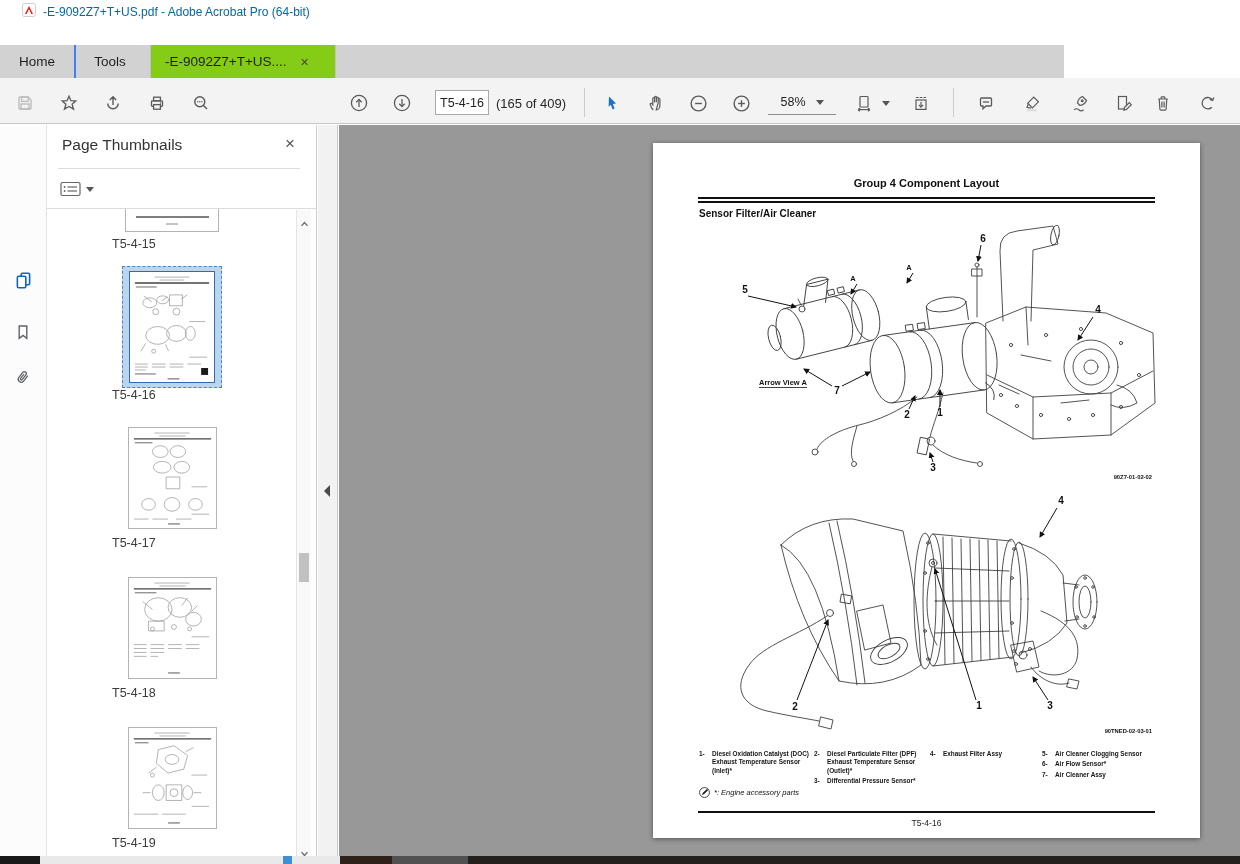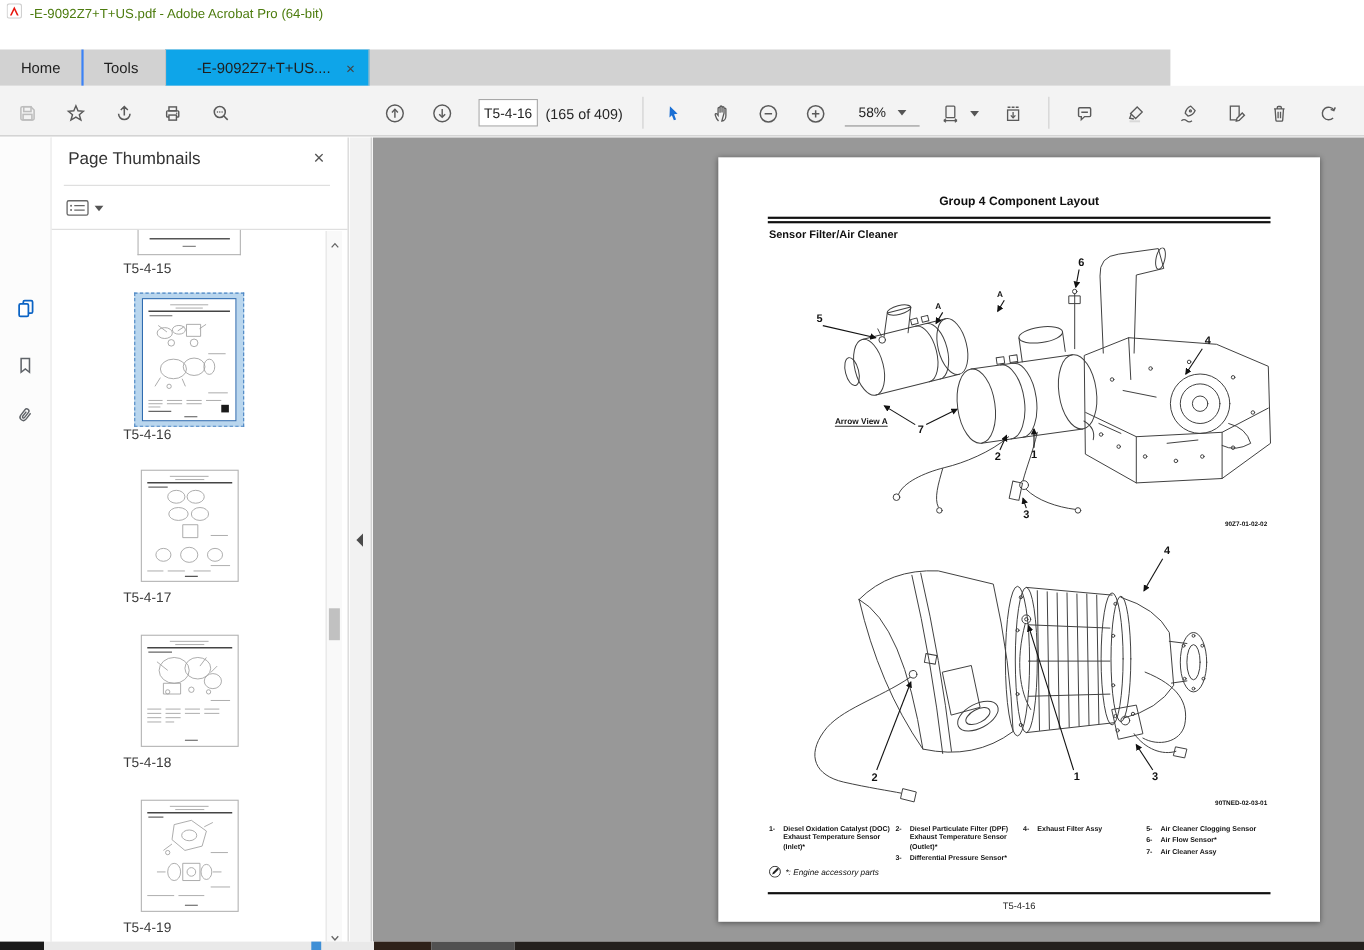--- a/index.html
+++ b/index.html
@@ -2,31 +2,31 @@
 <html><head>
 <meta charset="utf-8">
 <style>
   * { margin:0; padding:0; box-sizing:border-box; }
   html,body { width:1240px; height:864px; overflow:hidden; }
   body { font-family:"Liberation Sans",sans-serif; background:#fff; }
   #app { position:relative; width:1240px; height:864px; background:#fff; overflow:hidden; }
 
   
   .titlebar { position:absolute; top:0; left:0; width:1240px; height:23px; background:#fff;
-              display:flex; align-items:center; padding-left:6px; gap:7px; font-size:12px; color:#4d7c0f; }
+              display:flex; align-items:center; padding-left:22px; gap:7px; font-size:12px; color:#0369a1; }
   .menubar  { position:absolute; top:23px; left:0; width:1240px; height:22px; background:#fff;
               display:flex; align-items:center; font-size:12.5px; color:#1f1f1f; padding-left:2px; }
   .menubar span { padding:0 10px; cursor:default; }
 
   
   .tabbar { position:absolute; top:45px; left:0; width:1064px; height:33px; background:#d2d2d2; }
   .tab { position:absolute; top:0; height:33px; display:flex; align-items:center; justify-content:center;
          font-size:13.5px; color:#1f1f1f; cursor:default; }
-  .tab-doc { background:#0ea5e9; border-left:1px solid #c2c2c2; border-right:1px solid #c2c2c2;
-             justify-content:flex-start; padding:0 10px 0 28px; }
+  .tab-doc { background:#84cc16; border-left:1px solid #c2c2c2; border-right:1px solid #c2c2c2;
+             justify-content:flex-start; padding:0 10px 0 14px; }
   .tab-close { margin-left:14px; font-size:14px; color:#444; }
 
   
   .toolbar { position:absolute; top:78px; left:0; width:1240px; height:46px; background:#f3f3f3;
              border-bottom:1px solid #c6c6c6; }
   .tbtn { position:absolute; top:89px; width:28px; height:28px; display:flex; align-items:center;
           justify-content:center; border-radius:3px; }
   .tbtn svg { display:block; }
   .tb-divider { position:absolute; top:88px; width:1px; height:29px; background:#cdcdcd; }
   .pagebox { position:absolute; left:435px; top:90px; width:54px; height:25px; background:#fff;

